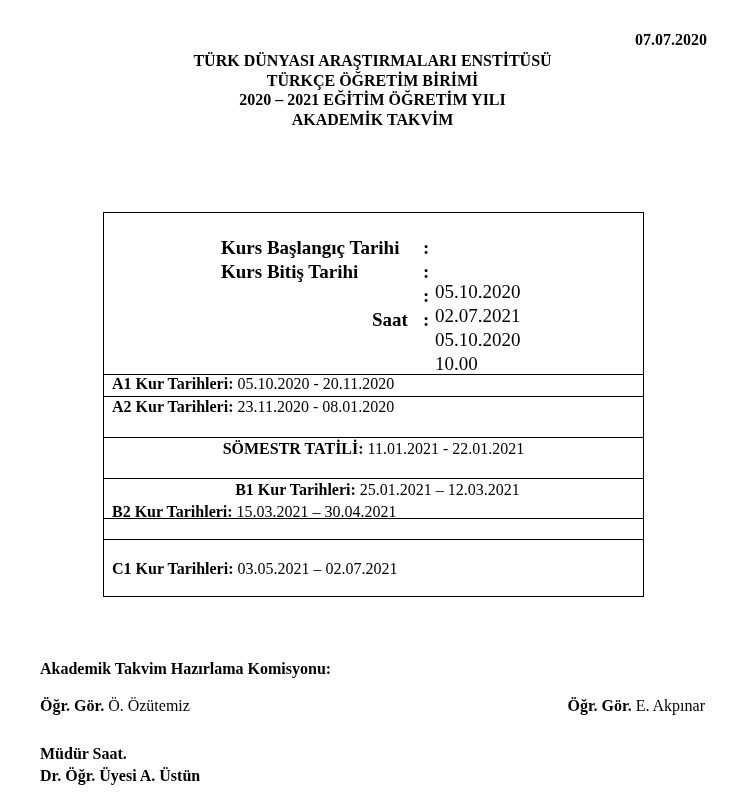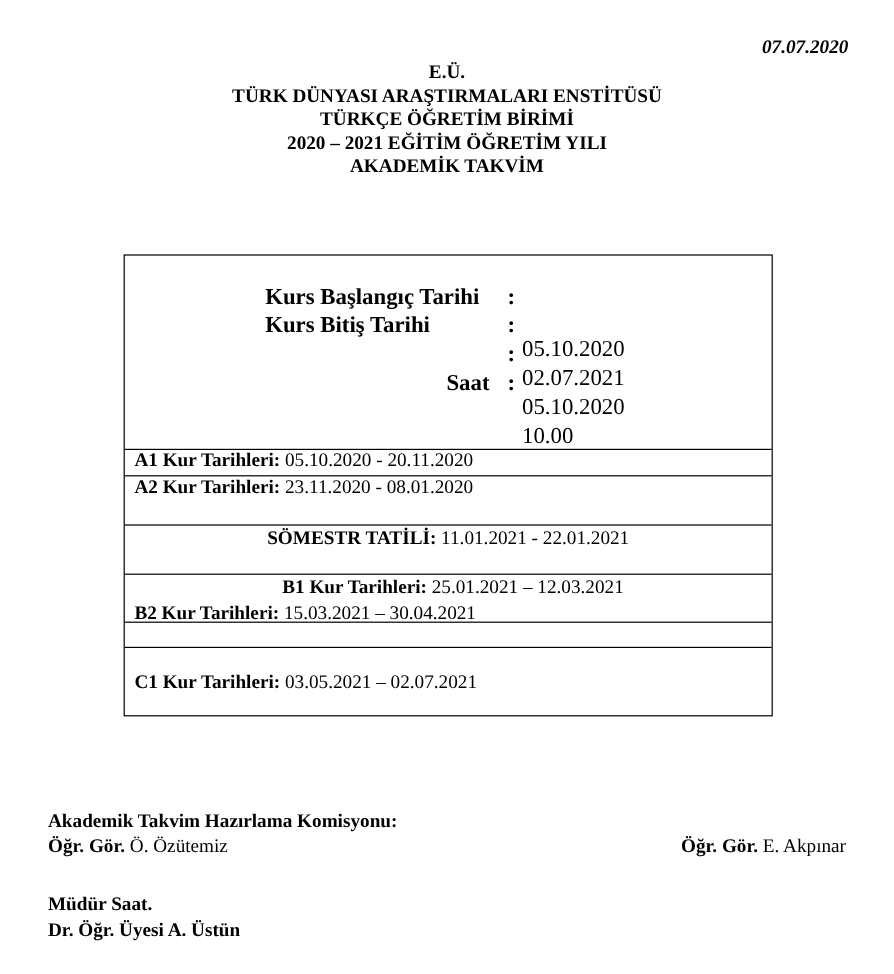--- a/index.html
+++ b/index.html
@@ -4,21 +4,21 @@
   <style>
     html, body { margin: 0; padding: 0; background: #ffffff; }
     body {
       width: 745px; height: 812px; position: relative; overflow: hidden;
       font-family: "Liberation Serif", "DejaVu Serif", serif;
       color: #000;
     }
     .abs { position: absolute; white-space: nowrap; }
     .b { font-weight: bold; }
 
-    .date { right: 38px; top: 31px; font-size: 16px; font-weight: bold; font-style: italic; }
+    .date { right: 38px; top: 31px; font-size: 16px; font-weight: bold; }
 
     .heading-block {
       position: absolute; left: 0; top: 51px; width: 745px; text-align: center;
       font-weight: bold; font-size: 16px; line-height: 19.5px;
     }
     .heading-block div { white-space: nowrap; }
 
     .calendar {
       position: absolute; left: 103px; top: 212px; width: 539px; height: 383px;
       border: 1.5px solid #000; box-sizing: content-box;
@@ -44,21 +44,20 @@
     .footer { font-size: 16px; line-height: 20px; }
   </style>
 </head>
 <body>
 
 <div>
 
   <div class="abs date">07.07.2020</div>
 
   <div class="heading-block">
-    <div>E.Ü.</div>
     <div>TÜRK DÜNYASI ARAŞTIRMALARI ENSTİTÜSÜ</div>
     <div>TÜRKÇE ÖĞRETİM BİRİMİ</div>
     <div>2020 – 2021 EĞİTİM ÖĞRETİM YILI</div>
     <div>AKADEMİK TAKVİM</div>
   </div>
 
   <div class="calendar">
 
     <div class="summary">
       <div class="sum-row" style="top:23px;left:0;width:539px;">
@@ -95,21 +94,21 @@
       <span class="lbl">B1 Kur Tarihleri:</span><span> 25.01.2021 – 12.03.2021</span>
     </div>
     <div class="row" style="top:288px;height:39px;padding-top:1px;">
       <span class="lbl">B2 Kur Tarihleri:</span><span> 15.03.2021 – 30.04.2021</span>
     </div>
     <div class="row last" style="top:345px;height:38px;padding-top:1px;">
       <span class="lbl">C1 Kur Tarihleri:</span><span> 03.05.2021 – 02.07.2021</span>
     </div>
   </div>
 
-  <div class="abs footer b" style="left:40px;top:675px;">Akademik Takvim Hazırlama Komisyonu:</div>
+  <div class="abs footer b" style="left:40px;top:659px;">Akademik Takvim Hazırlama Komisyonu:</div>
 
   <div class="abs footer" style="left:40px;top:696px;">
     <span class="b">Öğr. Gör.</span><span> Ö. Özütemiz</span>
   </div>
 
   <div class="abs footer" style="right:40px;top:696px;">
     <span class="b">Öğr. Gör.</span><span> E. Akpınar</span>
   </div>
 
   <div class="abs footer b" style="left:40px;top:744px;">Müdür Saat.</div>

